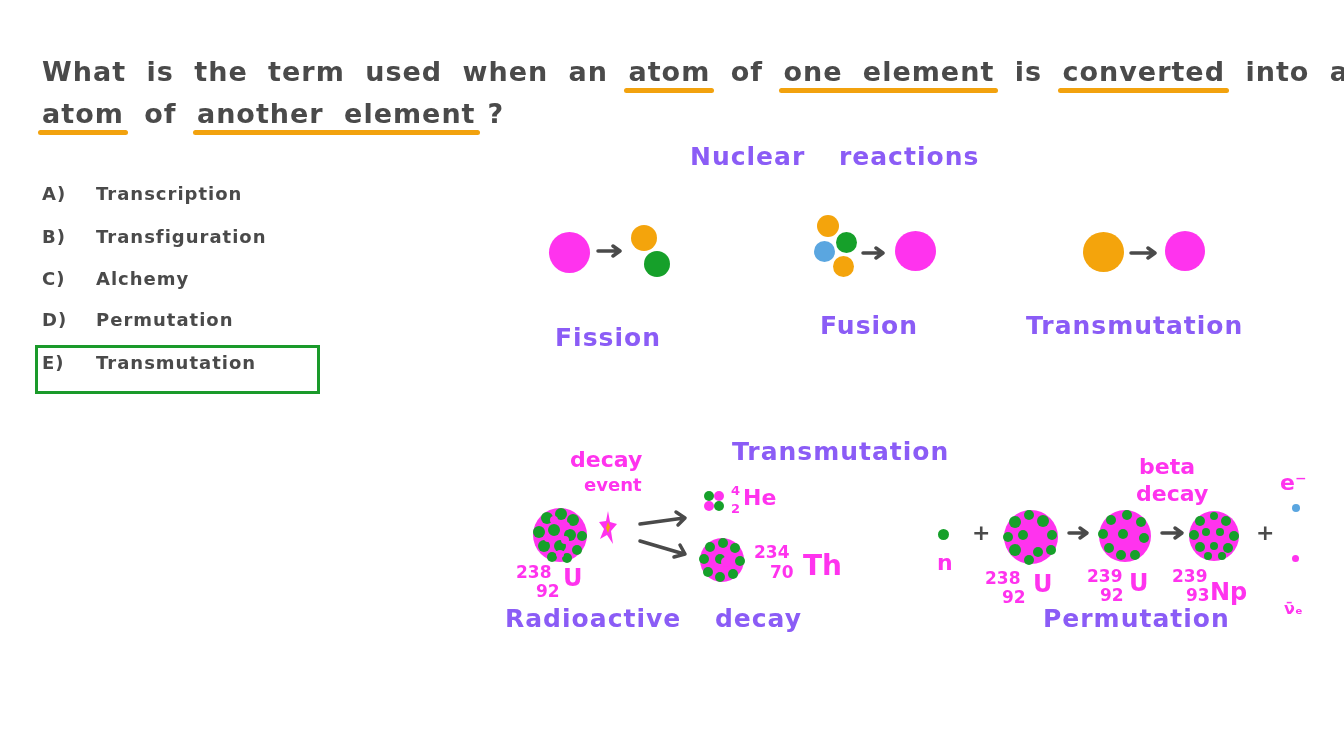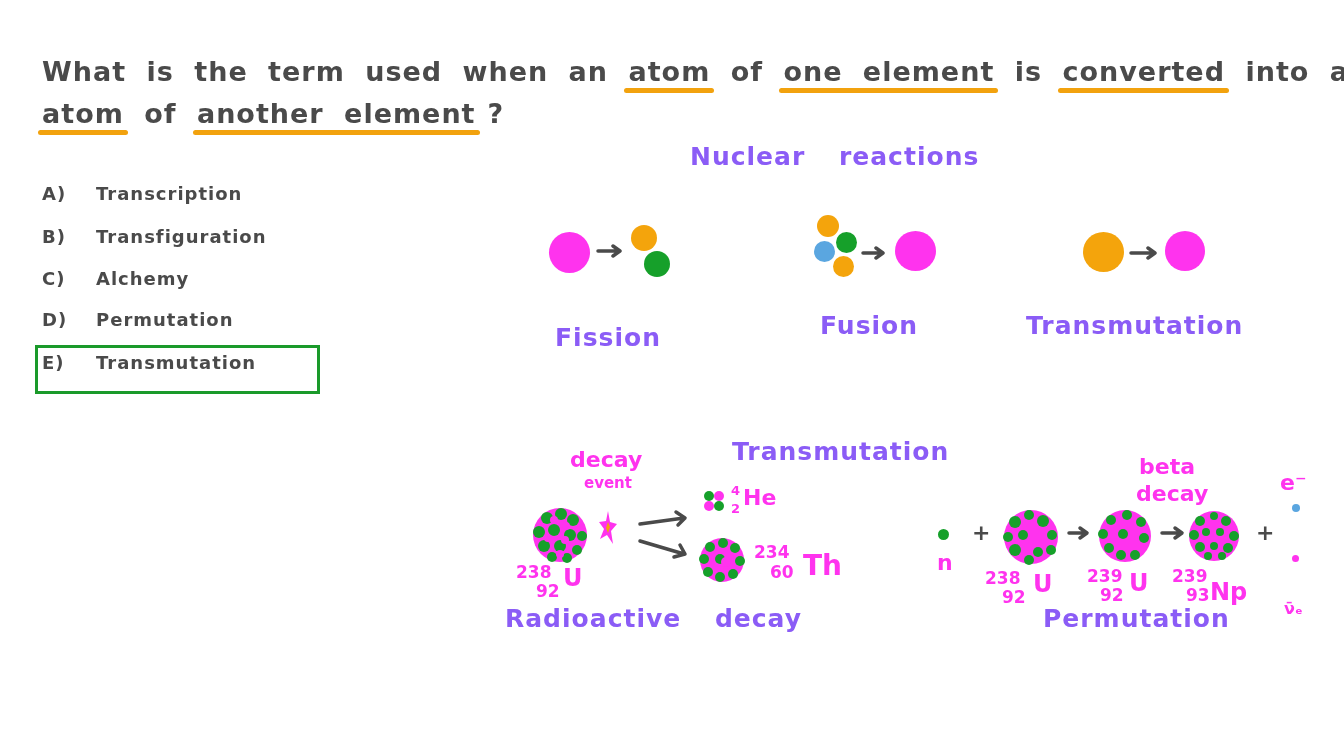--- a/index.html
+++ b/index.html
@@ -85,21 +85,21 @@
   <svg class="abs" style="left:1130px;top:246px;" width="28" height="14">
       <path d="M1 7 H24 M18 2 L25 7 L18 12" stroke="#4a4a4a" stroke-width="3.5" fill="none" stroke-linecap="round" stroke-linejoin="round"></path>
     </svg>
   <div class="dot" style="left:1165px;top:231px;width:40px;height:40px;background:#ff33ee;"></div>
 </div>
 <div class="lbl hand orange" style="left:1026px;top:311px;">Transmutation</div>
 
 <div class="lbl hand orange" style="left:732px;top:437px;">Transmutation</div>
 
 <div class="sm hand pink" style="left:570px;top:449px;font-size:22px;">decay</div>
-<div class="sm hand pink" style="left:584px;top:476px;font-size:15px;">event</div>
+<div class="sm hand pink" style="left:584px;top:476px;font-size:18px;">event</div>
 
 <svg class="abs" style="left:530px;top:506px;" width="60" height="58">
   <circle cx="30" cy="29" r="27" fill="#ff33ee"></circle>
   <g fill="#16a02a">
     <circle cx="17" cy="12" r="6"></circle>
       <circle cx="31" cy="8" r="6"></circle>
       <circle cx="43" cy="14" r="6"></circle>
     <circle cx="9" cy="26" r="6"></circle>
       <circle cx="24" cy="24" r="6"></circle>
       <circle cx="40" cy="29" r="6"></circle>
@@ -153,21 +153,21 @@
     <circle cx="6" cy="22" r="5"></circle>
       <circle cx="42" cy="24" r="5"></circle>
       <circle cx="10" cy="35" r="5"></circle>
     <circle cx="22" cy="40" r="5"></circle>
       <circle cx="35" cy="37" r="5"></circle>
       <circle cx="22" cy="22" r="5"></circle>
   </g>
   <circle cx="28" cy="25" r="5" fill="#ff33ee"></circle>
 </svg>
 <div class="xs pink" style="left:754px;top:544px;font-size:17px;">234</div>
-<div class="xs pink" style="left:770px;top:564px;font-size:17px;">60</div>
+<div class="xs pink" style="left:770px;top:564px;font-size:17px;">70</div>
 <div class="sm hand pink" style="left:803px;top:552px;font-size:28px;">Th</div>
 
 <div class="lbl hand orange" style="left:505px;top:604px;word-spacing:24px;">Radioactive decay</div>
 
 <div class="dot" style="left:938px;top:529px;width:11px;height:11px;background:#16a02a;"></div>
 <div class="sm hand pink" style="left:937px;top:552px;font-size:22px;">n</div>
 <div class="sm hand dark" style="left:972px;top:522px;font-size:22px;">+</div>
 
 <svg class="abs" style="left:1001px;top:508px;" width="60" height="58">
   <circle cx="30" cy="29" r="27" fill="#ff33ee"></circle>

